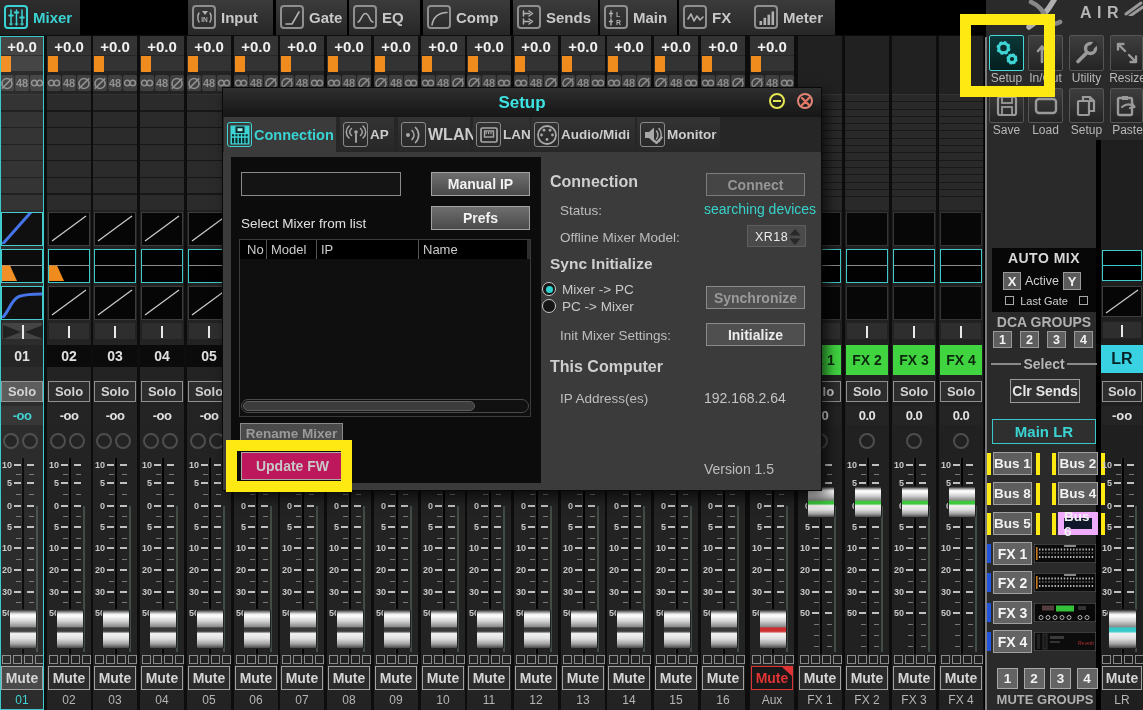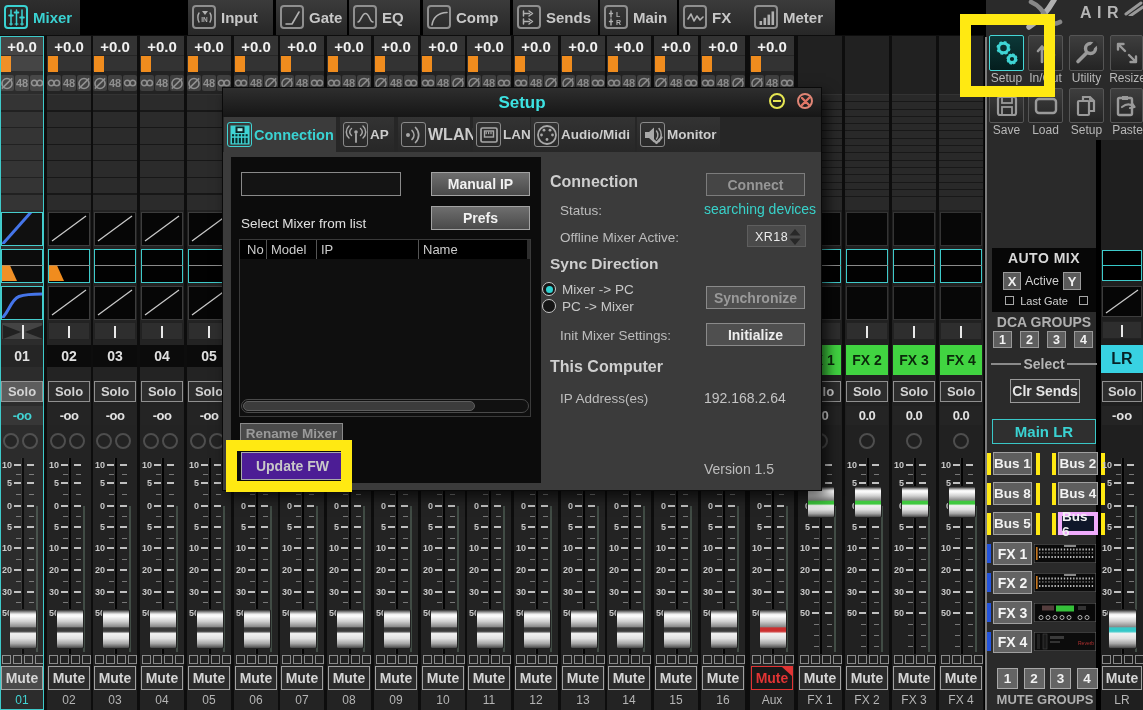--- a/index.html
+++ b/index.html
@@ -2201,21 +2201,21 @@
     <div class="ab" style="left:986.5px;top:483px;width:4px;height:22px;background:#ffe912"></div>
     <div class="ab ctr" style="left:993px;top:482px;width:39px;height:23px;background:#5e5e5e;border:1px solid #a0a0a0;color:#f2f2f2;font-size:13.5px;font-weight:bold">Bus 8</div>
     <div class="ab" style="left:1036px;top:483px;width:4px;height:22px;background:#ffe912"></div>
     <div class="ab" style="left:1052px;top:483px;width:4px;height:22px;background:#ffe912"></div>
     <div class="ab ctr" style="left:1058px;top:482px;width:40px;height:23px;background:#5e5e5e;border:1px solid #a0a0a0;color:#f2f2f2;font-size:13.5px;font-weight:bold">Bus 4</div>
     <div class="ab" style="left:1101px;top:483px;width:4px;height:22px;background:#ffe912"></div>
     <div class="ab" style="left:986.5px;top:513px;width:4px;height:22px;background:#ffe912"></div>
     <div class="ab ctr" style="left:993px;top:512px;width:39px;height:23px;background:#5e5e5e;border:1px solid #a0a0a0;color:#f2f2f2;font-size:13.5px;font-weight:bold">Bus 5</div>
     <div class="ab" style="left:1036px;top:513px;width:4px;height:22px;background:#ffe912"></div>
     <div class="ab" style="left:1052px;top:513px;width:4px;height:22px;background:#ffe912"></div>
-    <div class="ab ctr" style="left:1058px;top:512px;width:40px;height:23px;background:#0f172a;border:4px solid #f0abfc;color:#f2f2f2;font-size:13.5px;font-weight:bold">Bus 6</div>
+    <div class="ab ctr" style="left:1058px;top:512px;width:40px;height:23px;background:#0f172a;border:6px solid #f0abfc;color:#f2f2f2;font-size:13.5px;font-weight:bold">Bus 6</div>
     <div class="ab" style="left:1101px;top:513px;width:4px;height:22px;background:#ffe912"></div>
     <div class="ab" style="left:987px;top:544px;width:4px;height:19px;background:#2253dd"></div>
     <div class="ab ctr" style="left:993px;top:542px;width:39px;height:23px;background:#636363;border:1px solid #a0a0a0;color:#f5f5f5;font-size:14px;font-weight:bold">FX 1</div>
     <div class="ab" style="left:1034px;top:544px;width:62px;height:19px;">
       <svg width="62" height="19" viewBox="0 0 62 19">
         <rect x="0" y="0" width="62" height="19" fill="#0a0a0a" stroke="#6a6a6a" stroke-width="1"></rect>
         <rect x="2" y="3" width="1.6" height="13" fill="#c87820"></rect>
         <rect x="30" y="1" width="12" height="2" fill="#888"></rect>
         <rect x="5.0" y="4.5" width="1.4" height="2" fill="#bbb"></rect>
         <rect x="8.1" y="4.5" width="1.4" height="2" fill="#bbb"></rect>
@@ -2549,34 +2549,34 @@
     <div class="ab" style="left:271px;top:240px;width:60px;height:19px;color:#cccccc;font-size:13px;z-index:8;display:flex;align-items:center">Model</div>
     <div class="ab" style="left:321px;top:240px;width:60px;height:19px;color:#cccccc;font-size:13px;z-index:8;display:flex;align-items:center">IP</div>
     <div class="ab" style="left:423px;top:240px;width:60px;height:19px;color:#cccccc;font-size:13px;z-index:8;display:flex;align-items:center">Name</div>
     <div class="ab" style="left:266px;top:240px;width:1px;height:19px;background:#555;z-index:8"></div>
     <div class="ab" style="left:316px;top:240px;width:1px;height:19px;background:#555;z-index:8"></div>
     <div class="ab" style="left:418px;top:240px;width:1px;height:19px;background:#555;z-index:8"></div>
     <div class="ab" style="left:527px;top:240px;width:3px;height:19px;background:#2e2e2e;z-index:8"></div>
     <div class="ab" style="left:241px;top:399px;width:288px;height:14px;background:#111;border:1px solid #4a4a4a;border-radius:7px;z-index:8"></div>
     <div class="ab" style="left:243px;top:401px;width:232px;height:10px;background:#3c3c3c;border:1px solid #5e5e5e;border-radius:5px;z-index:8"></div>
     <div class="ab ctr" style="left:240px;top:423px;width:103px;height:21px;background:#4a4a4a;border:1px solid #8a8a8a;color:#9a9a9a;font-size:13.5px;font-weight:bold;z-index:7">Rename Mixer</div>
-    <div class="ab ctr" style="left:241px;top:452px;width:103px;height:28px;background:#4c1d95;border:1px solid #aaaaaa;color:#c8c8c8;font-size:14px;font-weight:bold;z-index:7">Update FW</div>
+    <div class="ab ctr" style="left:241px;top:452px;width:103px;height:28px;background:#be185d;border:1px solid #aaaaaa;color:#c8c8c8;font-size:14px;font-weight:bold;z-index:7">Update FW</div>
     <div class="ab" style="left:550px;top:173px;width:150px;height:18px;z-index:6;color:#cfcfcf;font-size:16px;font-weight:bold;display:flex;align-items:center">Connection</div>
     <div class="ab ctr" style="left:706px;top:173px;width:99px;height:23px;z-index:6;background:#454545;border:1px solid #7c7c7c;color:#969696;font-size:14px;font-weight:bold">Connect</div>
     <div class="ab" style="left:560px;top:202px;width:120px;height:16px;z-index:6;color:#bdbdbd;font-size:13.5px;display:flex;align-items:center">Status:</div>
     <div class="ab" style="left:704px;top:201px;width:130px;height:16px;z-index:6;color:#38d2ca;font-size:14px;display:flex;align-items:center">searching devices</div>
-    <div class="ab" style="left:560px;top:229px;width:150px;height:16px;z-index:6;color:#bdbdbd;font-size:13.5px;display:flex;align-items:center">Offline Mixer Active:</div>
+    <div class="ab" style="left:560px;top:229px;width:150px;height:16px;z-index:6;color:#bdbdbd;font-size:13.5px;display:flex;align-items:center">Offline Mixer Model:</div>
     <div class="ab" style="left:747px;top:225px;width:59px;height:22px;z-index:6;background:#4a4a4a;border:1px solid #5e5e5e">
       <span style="position:absolute;left:7px;top:4px;color:#ececec;font-size:12.5px;letter-spacing:0.5px">XR18</span>
       <svg width="12" height="16" style="position:absolute;right:4px;top:3px">
         <polygon points="6,0 11.5,6.5 0.5,6.5" fill="#282828"></polygon>
         <polygon points="6,16 11.5,9.5 0.5,9.5" fill="#282828"></polygon>
       </svg>
     </div>
-    <div class="ab" style="left:550px;top:255px;width:150px;height:17px;z-index:6;color:#cfcfcf;font-size:15.5px;font-weight:bold;display:flex;align-items:center">Sync Direction</div>
+    <div class="ab" style="left:550px;top:255px;width:150px;height:17px;z-index:6;color:#cfcfcf;font-size:15.5px;font-weight:bold;display:flex;align-items:center">Sync Initialize</div>
     <div class="ab ctr" style="left:542px;top:282px;width:14px;height:14px;z-index:6;border-radius:50%;border:1.5px solid #c8c8c8;background:#151515">
       <div style="width:7px;height:7px;border-radius:50%;background:#2fd0d0"></div>
     </div>
     <div class="ab" style="left:562px;top:281px;width:110px;height:16px;z-index:6;color:#c8c8c8;font-size:13.5px;display:flex;align-items:center">Mixer -&gt; PC</div>
     <div class="ab" style="left:542px;top:299px;width:14px;height:14px;z-index:6;border-radius:50%;border:1.5px solid #c8c8c8;background:#151515"></div>
     <div class="ab" style="left:562px;top:298px;width:110px;height:16px;z-index:6;color:#c8c8c8;font-size:13.5px;display:flex;align-items:center">PC -&gt; Mixer</div>
     <div class="ab ctr" style="left:706px;top:286px;width:99px;height:23px;z-index:6;background:#4f4f4f;border:1px solid #8a8a8a;color:#9a9a9a;font-size:14px;font-weight:bold">Synchronize</div>
     <div class="ab" style="left:560px;top:327px;width:150px;height:16px;z-index:6;color:#bdbdbd;font-size:13.5px;display:flex;align-items:center">Init Mixer Settings:</div>
     <div class="ab ctr" style="left:706px;top:323px;width:99px;height:23px;z-index:6;background:#4f4f4f;border:1px solid #8a8a8a;color:#ececec;font-size:14px;font-weight:bold">Initialize</div>
     <div class="ab" style="left:550px;top:358px;width:150px;height:18px;z-index:6;color:#cfcfcf;font-size:16px;font-weight:bold;display:flex;align-items:center">This Computer</div>

